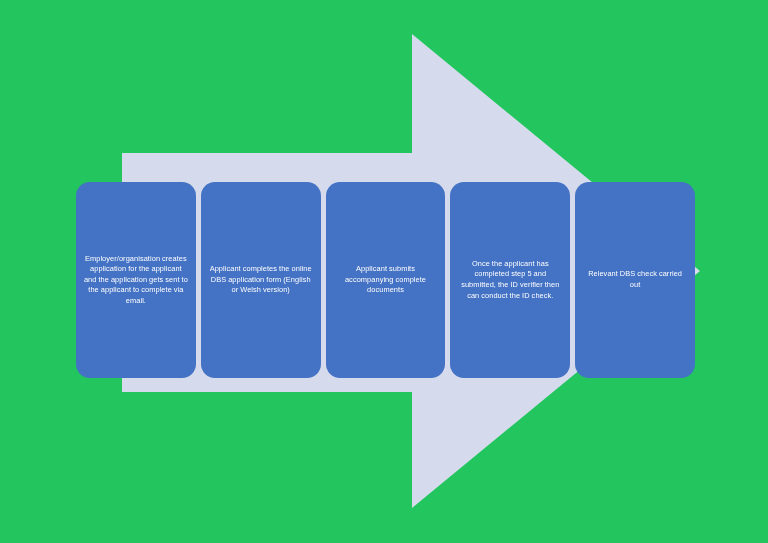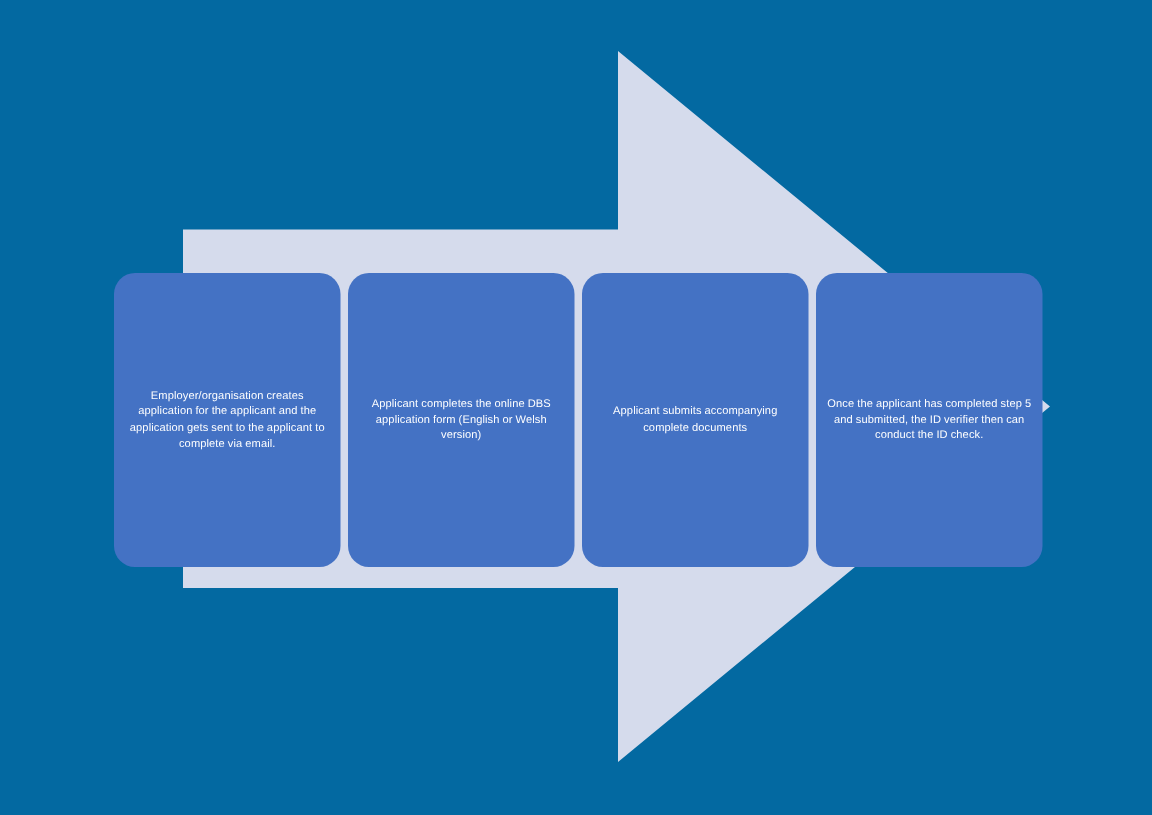--- a/index.html
+++ b/index.html
@@ -10,21 +10,21 @@
     width: 768px;
     height: 543px;
     background: #ffffff;
     font-family: "Liberation Sans", sans-serif;
     overflow: hidden;
   }
   #diagram-canvas {
     position: relative;
     width: 768px;
     height: 543px;
-    background: #0369a1;
+    background: #22c55e;
   }
   #arrow-layer {
     position: absolute;
     left: 0;
     top: 0;
     width: 768px;
     height: 543px;
   }
   #steps-row {
     position: absolute;
@@ -78,16 +78,19 @@
     </div>
 
     <div class="step-box">
       <span class="step-text">Applicant submits accompanying complete documents</span>
     </div>
 
     <div class="step-box">
       <span class="step-text">Once the applicant has completed step 5 and submitted, the ID verifier then can conduct the ID check.</span>
     </div>
 
+    <div class="step-box">
+      <span class="step-text">Relevant DBS check carried out</span>
+    </div>
 
 
   </div>
 </div>
 
 </body></html>

